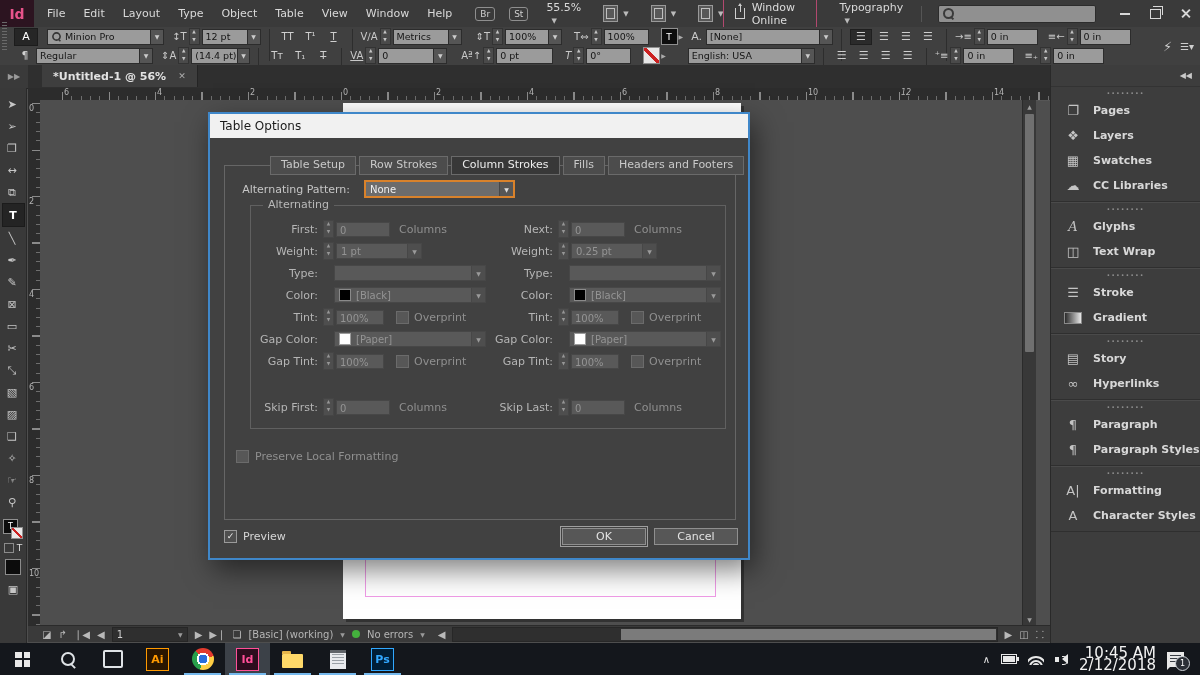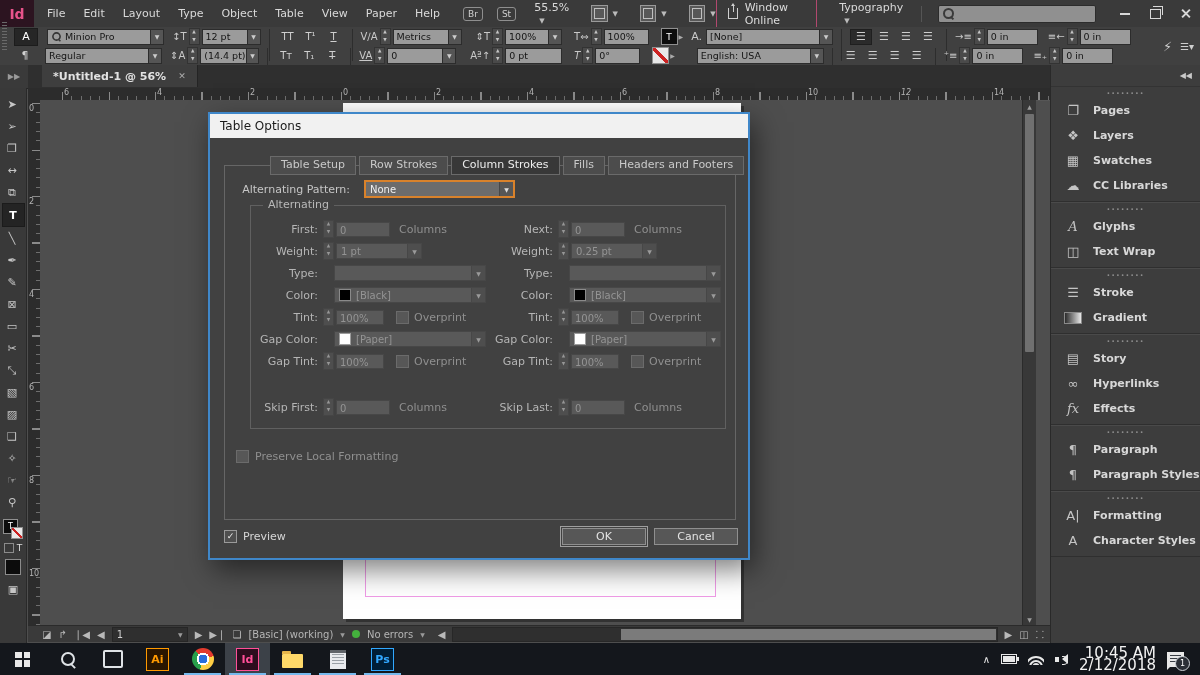--- a/index.html
+++ b/index.html
@@ -218,21 +218,21 @@
   <div id="menubar">
     <div class="logo">Id</div>
     <div id="menu-items">
         <span class="menu-item">File</span>
         <span class="menu-item">Edit</span>
         <span class="menu-item">Layout</span>
         <span class="menu-item">Type</span>
         <span class="menu-item">Object</span>
         <span class="menu-item">Table</span>
         <span class="menu-item">View</span>
-        <span class="menu-item">Paper</span>
+        <span class="menu-item">Window</span>
         <span class="menu-item">Help</span>
       </div>
     <span class="badge">Br</span>
     <span class="badge">St</span>
     <span class="zoombox"><span>55.5%</span><span class="caret">▼</span></span>
     <span class="mb-icon">
         <i></i>
       </span>
       <span class="caret">▼</span>
     <span class="mb-icon">
@@ -337,21 +337,21 @@
           <i>▲</i>
           <i>▼</i>
         </span>
       <div class="fld" style="width:46px">
           <span>0 in</span>
         </div>
     </div>
     <div class="cp-row r2">
       <span class="grip" style="visibility:hidden"></span>
       <span class="cp-btn">¶</span>
-      <div class="fld" style="width:112px;margin-left:9px">
+      <div class="fld" style="width:112px;">
           <span>Regular</span>
           <span class="dd">▼</span>
         </div>
       <span class="cp-ic">⇕A</span>
       <span class="spin">
           <i>▲</i>
           <i>▼</i>
         </span>
       <div class="fld" style="width:54px">
           <span>(14.4 pt)</span>
@@ -742,24 +742,20 @@
         <div class="sgroup">
           <div class="shandle">∙∙∙∙∙∙∙∙</div>
           <div class="sitem">
             <span class="sicon">▤</span>
             <span>Story</span>
           </div>
           <div class="sitem">
             <span class="sicon">∞</span>
             <span>Hyperlinks</span>
           </div>
-          <div class="sitem">
-            <span class="sicon serif">fx</span>
-            <span>Effects</span>
-          </div>
         </div>
         <div class="sgroup">
           <div class="shandle">∙∙∙∙∙∙∙∙</div>
           <div class="sitem">
             <span class="sicon">¶</span>
             <span>Paragraph</span>
           </div>
           <div class="sitem">
             <span class="sicon">¶</span>
             <span>Paragraph Styles</span>

